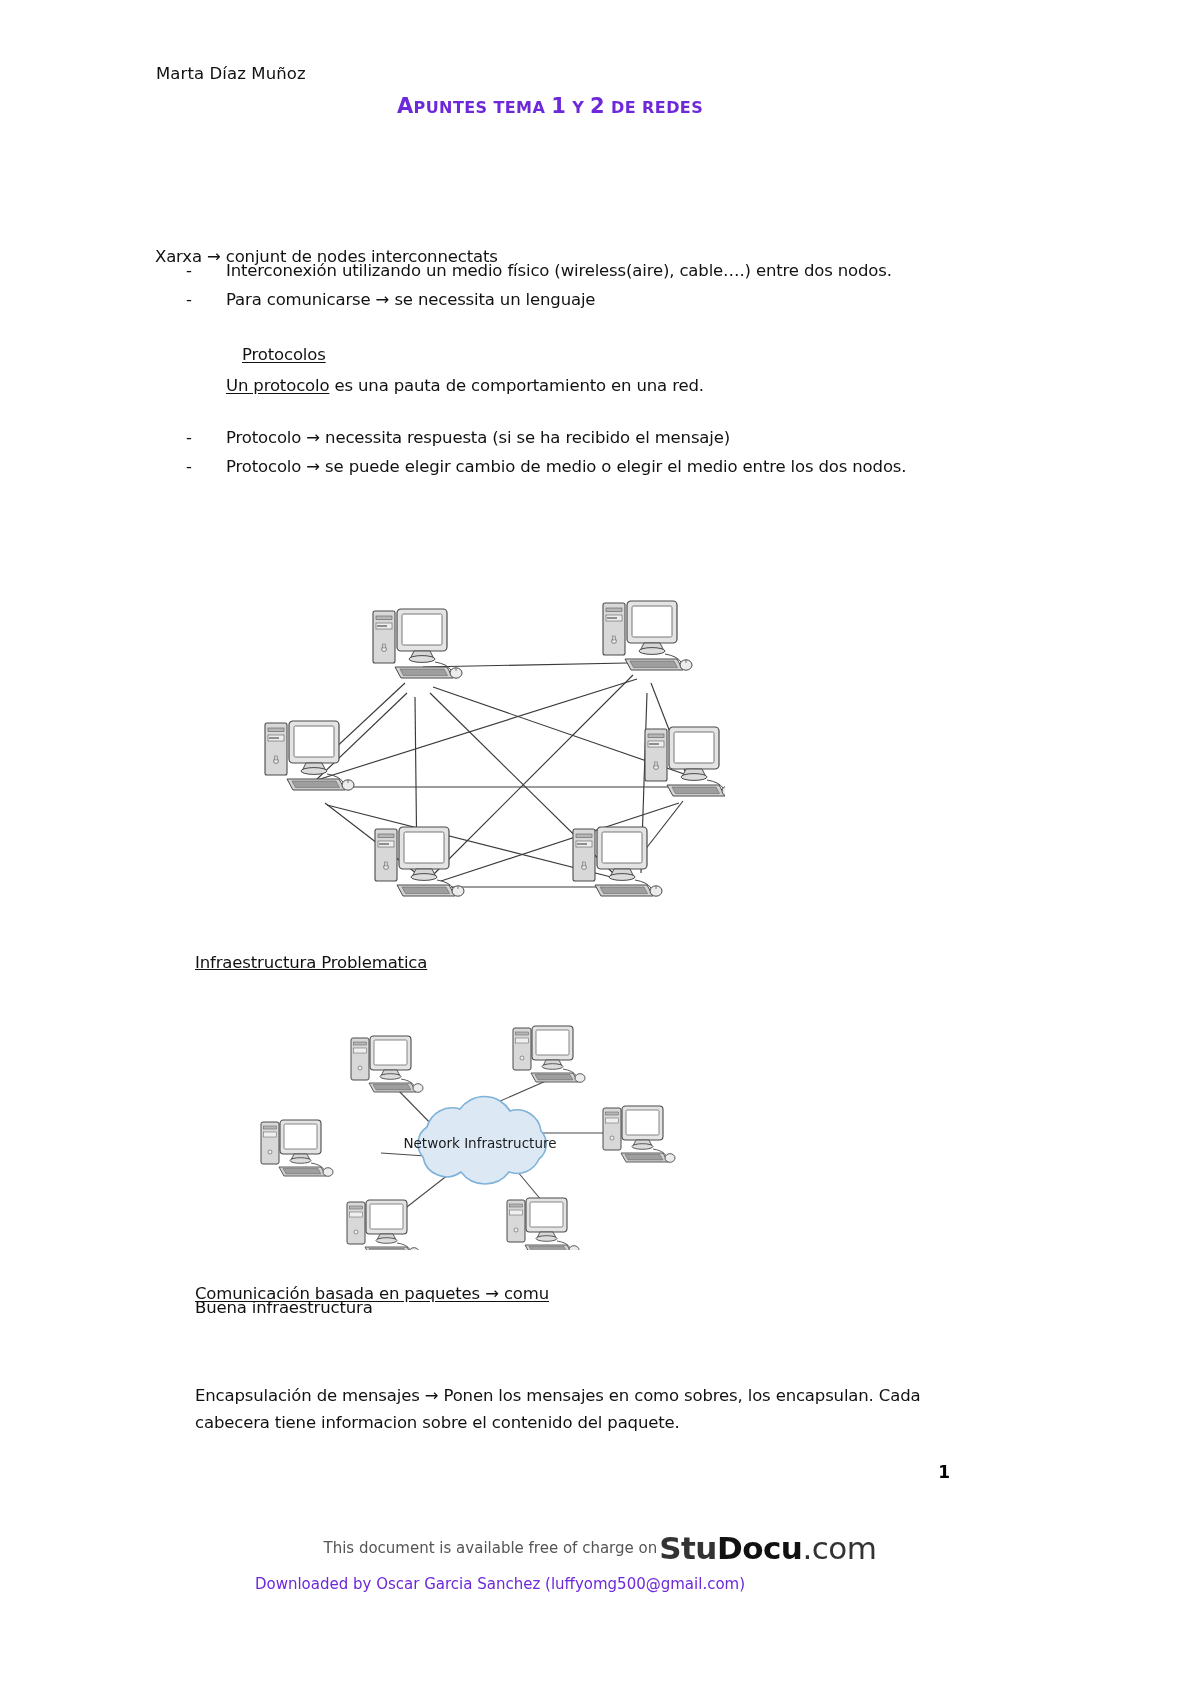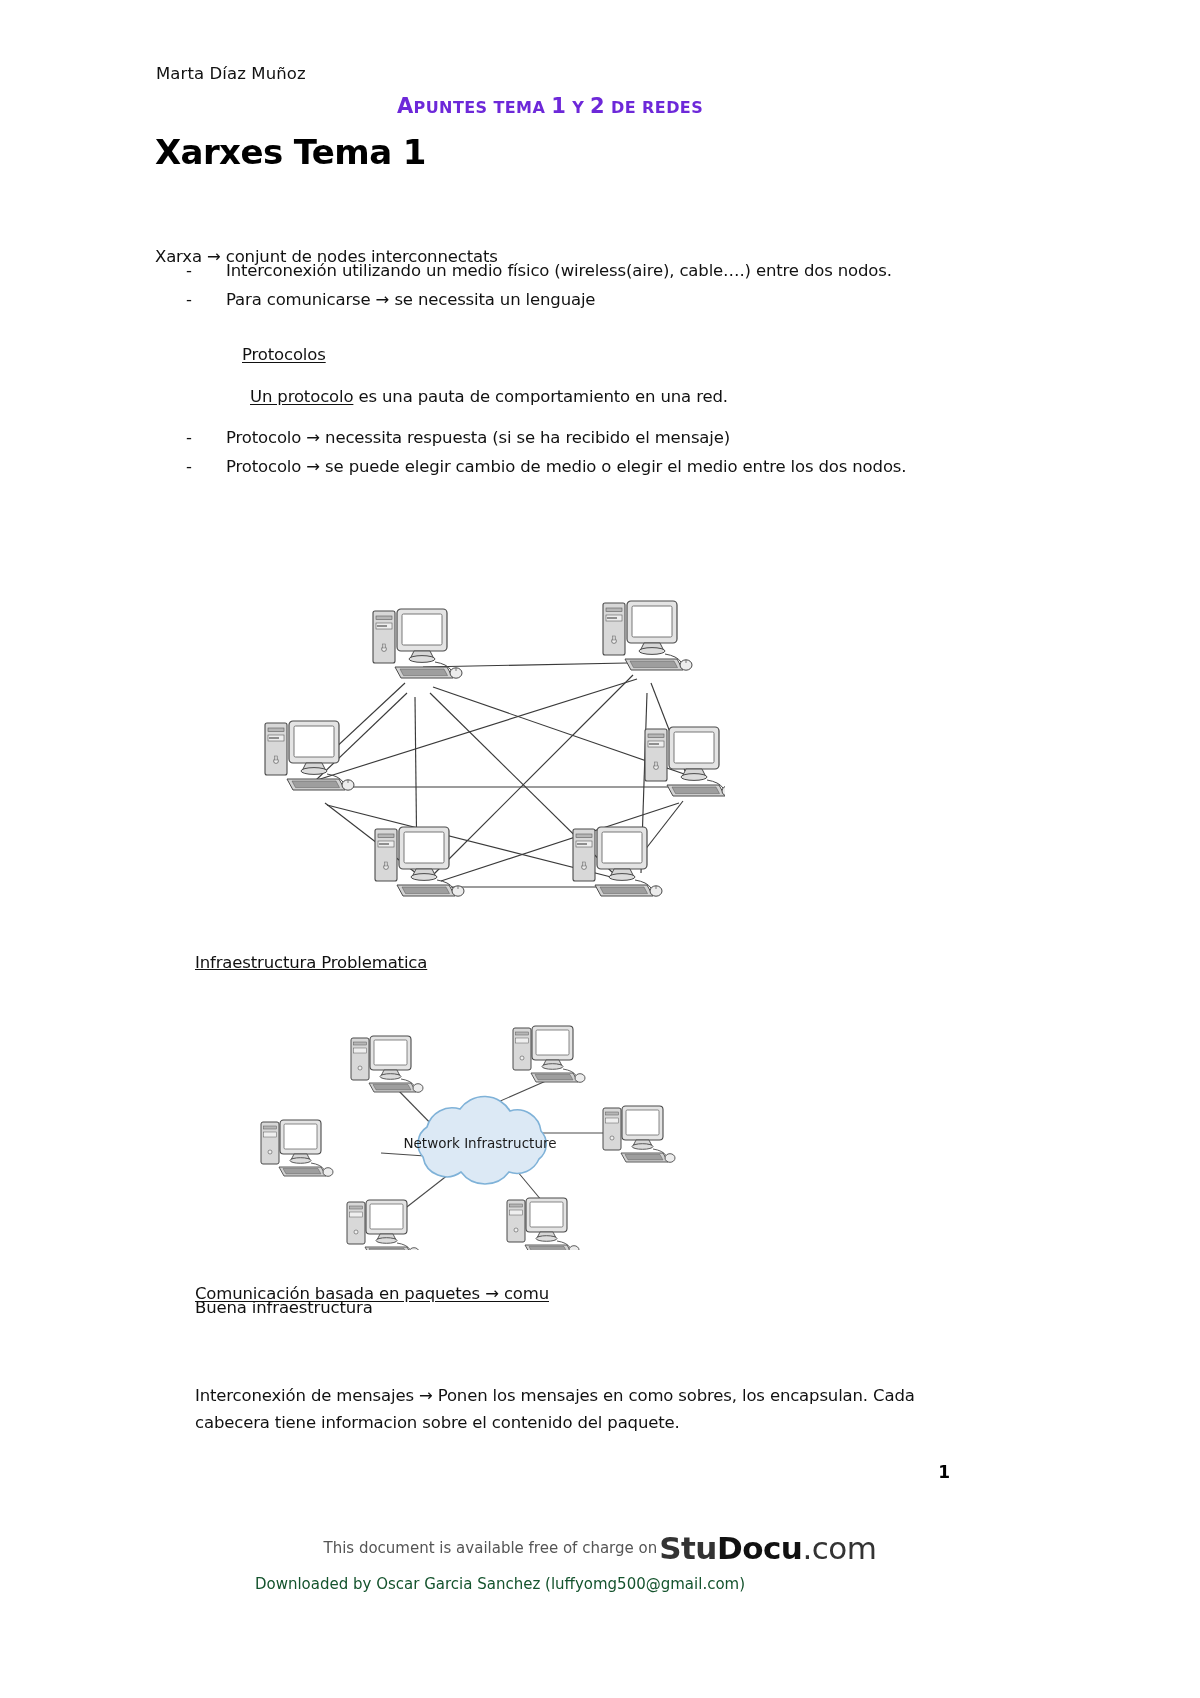--- a/index.html
+++ b/index.html
@@ -83,51 +83,50 @@
     font-weight:700; font-size:31px; color:#2b2b2b;
     letter-spacing:-.5px;
   }
   .studocu .stu { color:#333; }
   .studocu .docu { color:#111; }
   .studocu .dotcom { font-weight:400; color:#333; }
   .foot-line2 {
     position:absolute; left:0; width:1000px; top:1575px;
     text-align:center;
     font-family:"DejaVu Sans", sans-serif;
-    font-size:15px; color:#14532d;
+    font-size:15px; color:#6d28d9;
   }
 </style>
 </head>
 <body>
 
 <div class="page">
 
   <div class="author">Marta Díaz Muñoz</div>
 
   <div class="doc-subtitle">
     <span class="big">A</span><span>PUNTES TEMA </span><span class="big">1</span><span> Y </span><span class="big">2</span><span> DE REDES</span>
   </div>
 
-  <div class="doc-title">Xarxes Tema 1</div>
 
   <div class="para" style="left:155px; top:222px;margin-top:25px;">Xarxa → conjunt de nodes interconnectats</div>
 
   <div class="bullet" style="left:226px; top:261px;">
     <span class="dash">-</span>
     <span>Interconexión utilizando un medio físico (wireless(aire), cable….) entre dos nodos.</span>
   </div>
 
   <div class="bullet" style="left:226px; top:290px;">
     <span class="dash">-</span>
     <span>Para comunicarse → se necessita un lenguaje</span>
   </div>
 
   <div class="para u" style="left:226px; top:345px;margin-left:16px;">Protocolos</div>
 
-  <div class="para" style="left:226px; top:387px;margin-left:24px;">
+  <div class="para" style="left:226px; top:376px;">
     <span class="u">Un protocolo</span><span> es una pauta de comportamiento en una red.</span>
   </div>
 
   <div class="bullet" style="left:226px; top:428px;">
     <span class="dash">-</span>
     <span>Protocolo → necessita respuesta (si se ha recibido el mensaje)</span>
   </div>
 
   <div class="bullet" style="left:226px; top:457px;">
     <span class="dash">-</span>
@@ -238,21 +237,21 @@
       <use href="#pc2" x="6" y="112"></use>
       <use href="#pc2" x="92" y="192"></use>
       <use href="#pc2" x="252" y="190"></use>
     </svg>
   </div>
 
   <div class="para" style="left:195px; top:1298px;">Buena infraestructura</div>
 
   <div class="para u" style="left:195px; top:1284px;">Comunicación basada en paquetes → comu</div>
 
-  <div class="wrapline" style="left:195px; top:1382px; width:755px;">Interconexión de mensajes → Ponen los mensajes en  como sobres, los encapsulan. Cada cabecera tiene informacion sobre el contenido del paquete.</div>
+  <div class="wrapline" style="left:195px; top:1382px; width:755px;">Encapsulación de mensajes → Ponen los mensajes en  como sobres, los encapsulan. Cada cabecera tiene informacion sobre el contenido del paquete.</div>
 
   <div class="page-num">1</div>
 
   <div class="foot-line1">
     <span class="foot-free">This document is available free of charge on</span><span class="studocu"><span class="stu">Stu</span><span class="docu">Docu</span><span class="dotcom">.com</span></span>
   </div>
 
   <div class="foot-line2">Downloaded by Oscar Garcia Sanchez (luffyomg500@gmail.com)</div>
 
 </div>

